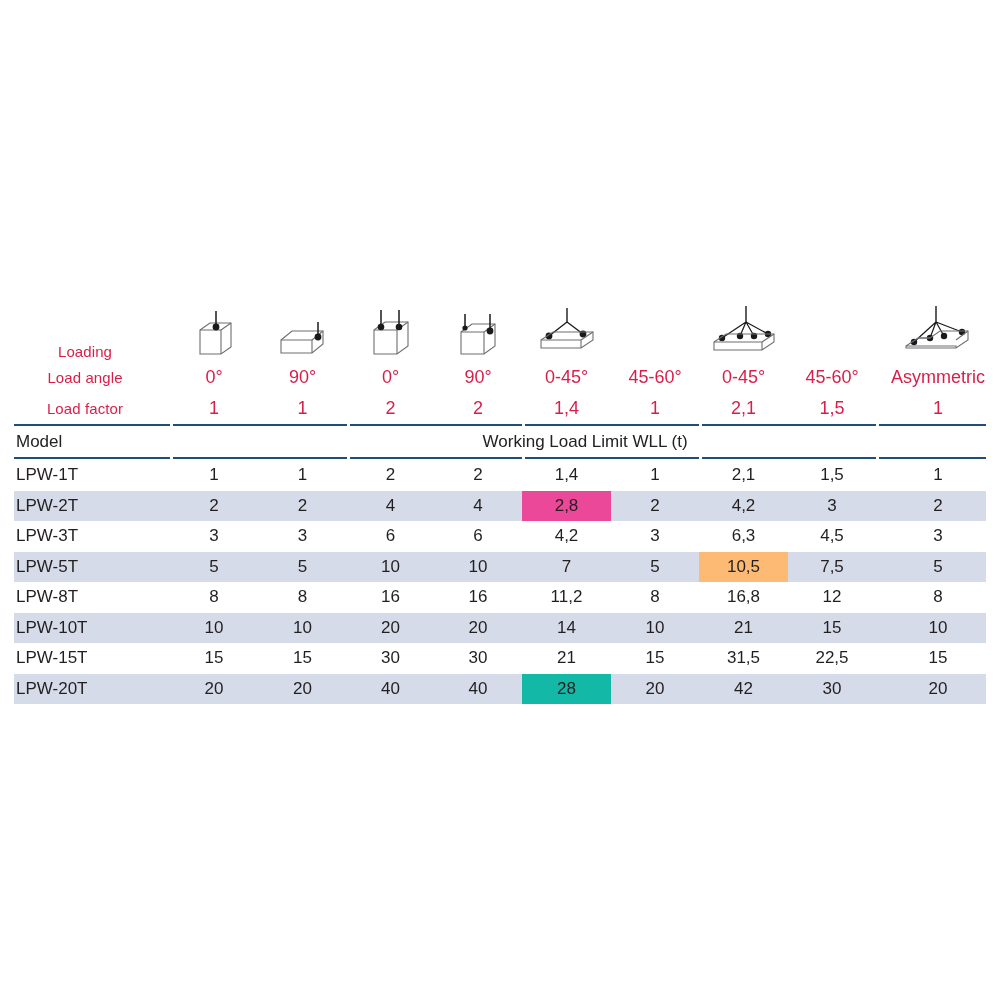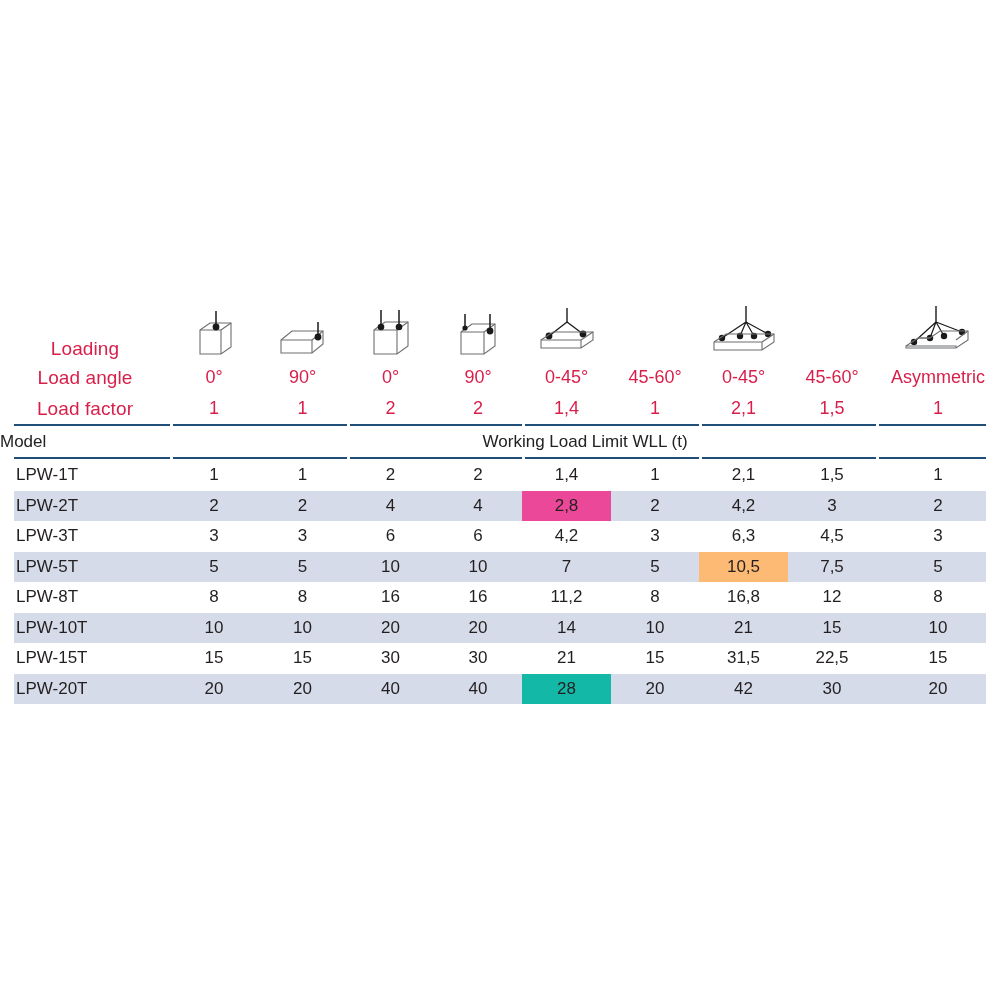--- a/index.html
+++ b/index.html
@@ -50,21 +50,21 @@
     margin: 0;
     text-align: center;
     vertical-align: middle;
     font-weight: normal;
   }
 
   
   .redlabel {
     color: #D81F4A;
     font-weight: bold;
-    font-size: 19px;
+    font-size: 15px;
     text-align: left;
     padding-left: 16px;
     letter-spacing: 0.1px;
     white-space: nowrap;
   }
 
   .redval {
     color: #D81F4A;
     font-weight: bold;
     font-size: 18px;
@@ -102,21 +102,21 @@
   }
 
   
   tr.row-head td {
     height: 30px;
     font-size: 17px;
     color: #222222;
   }
   td.model-head {
     text-align: left;
-    padding-left: 0;
+    padding-left: 16px;
   }
   td.wll-head {
     text-align: center;
     font-size: 17px;
     color: #222222;
     white-space: nowrap;
   }
 
   
   tr.data td {

